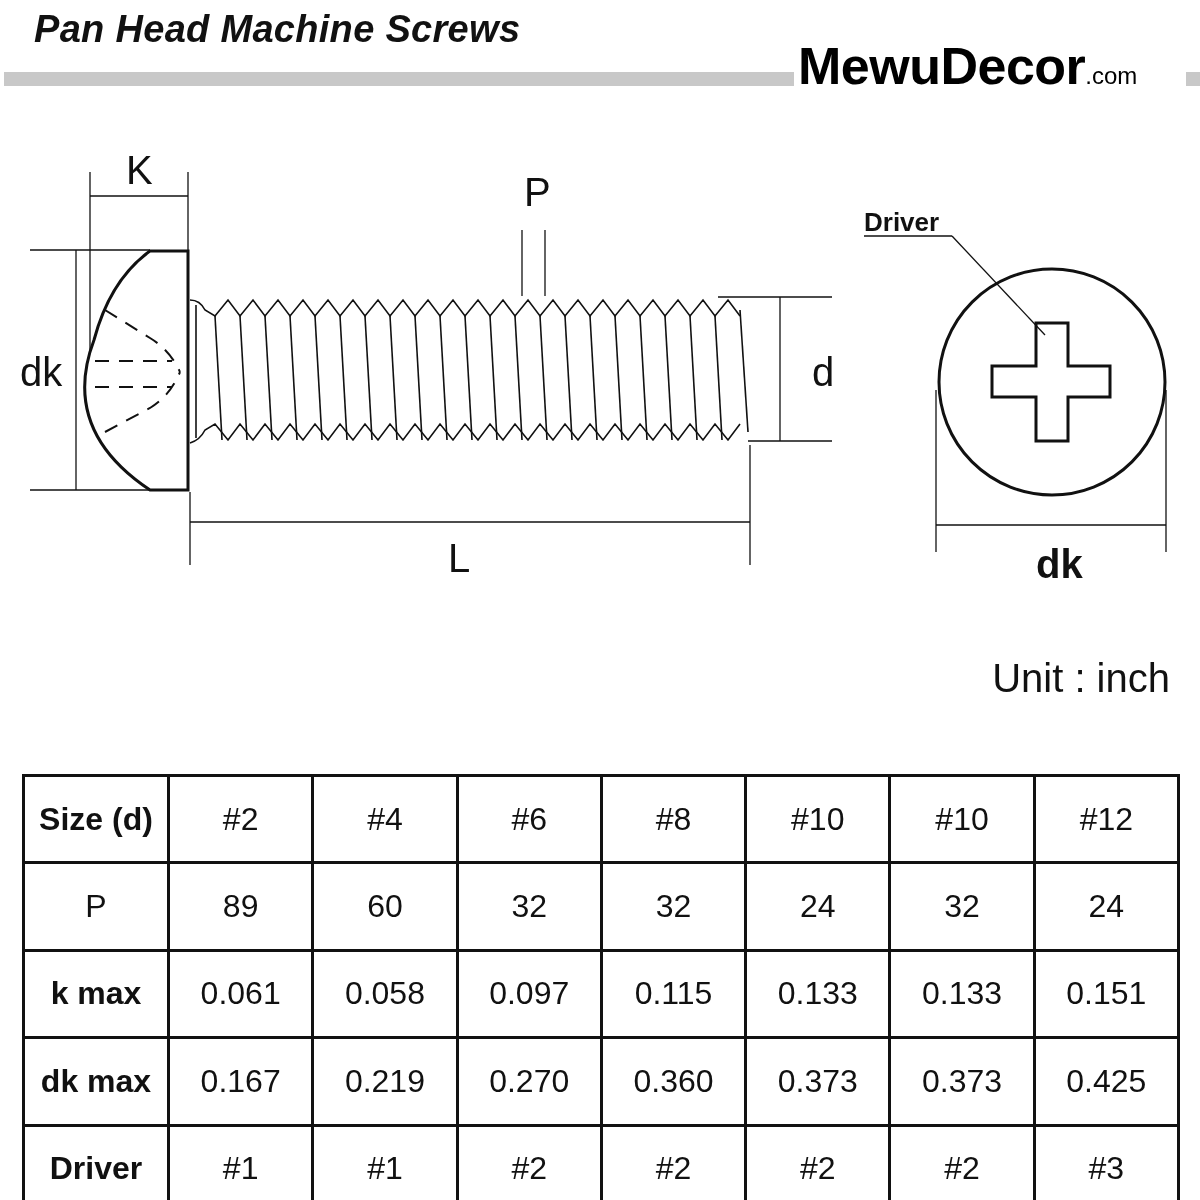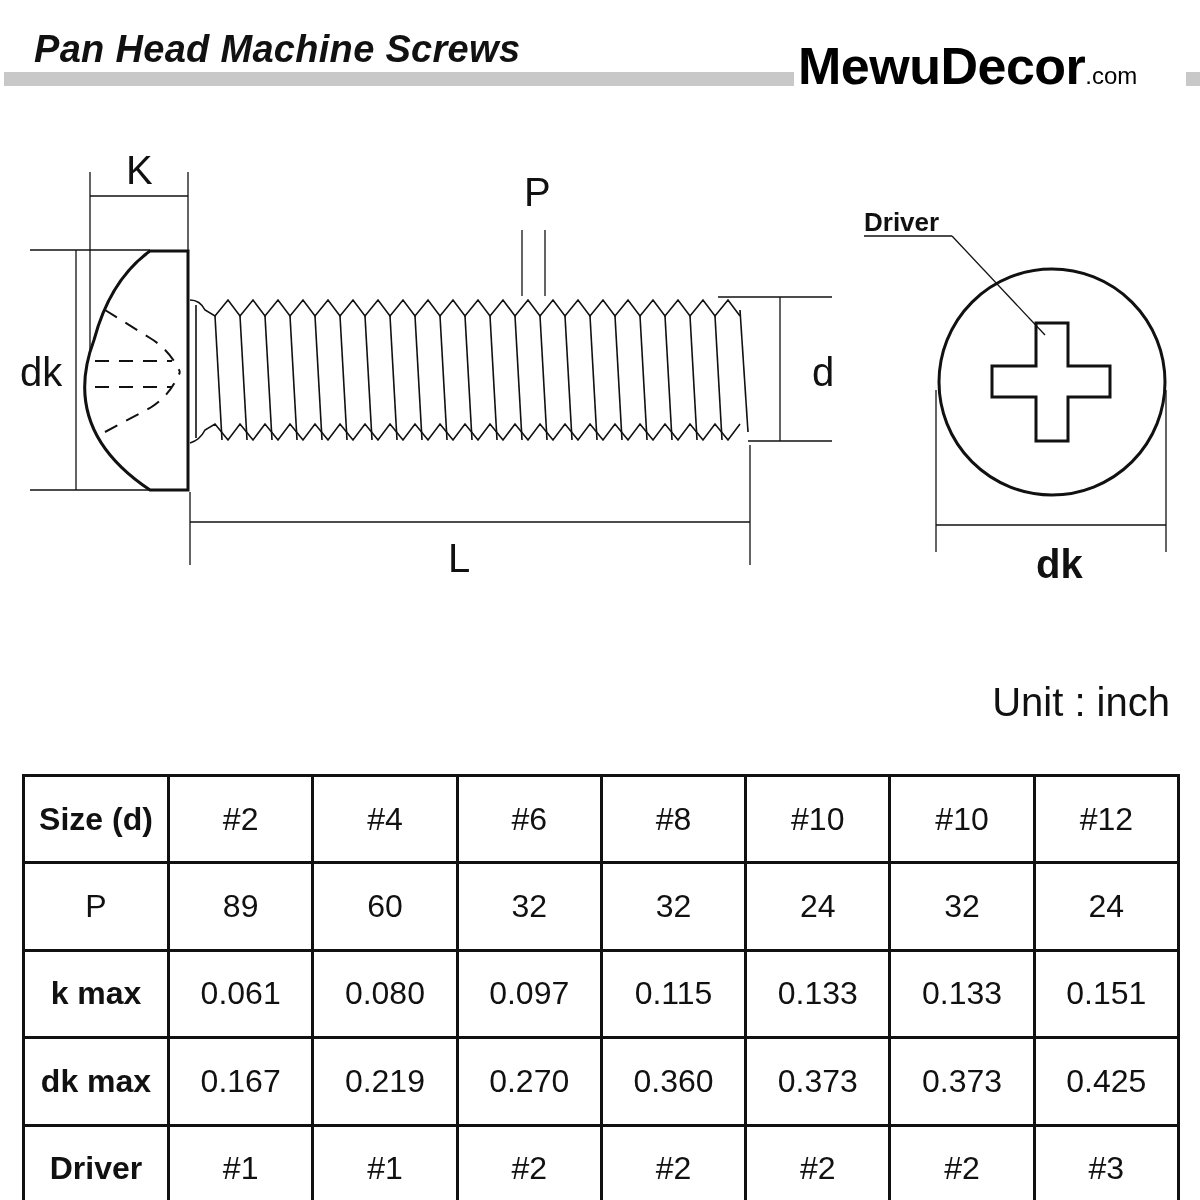--- a/index.html
+++ b/index.html
@@ -1,26 +1,26 @@
 <!DOCTYPE html>
 <html><head>
 <meta charset="utf-8">
 <style>
   html, body { margin:0; padding:0; }
   body { width:1200px; height:1200px; background:#ffffff; position:relative; overflow:hidden;
          font-family:"Liberation Sans", sans-serif; color:#111; }
-  .title { position:absolute; left:34px; top:28px; font-size:38px; font-weight:bold; font-style:italic; letter-spacing:0.3px; }
+  .title { position:absolute; left:34px; top:8px; font-size:38px; font-weight:bold; font-style:italic; letter-spacing:0.3px; }
   .bar-left { position:absolute; left:4px; top:72px; width:790px; height:14px; background:#c8c8c8; }
   .bar-right { position:absolute; left:1186px; top:72px; width:14px; height:14px; background:#c8c8c8; }
   .brand { position:absolute; left:798px; top:36px; font-size:52px; font-weight:bold; letter-spacing:-0.5px; line-height:60px; color:#000000; }
   .brand .dotcom { font-size:24px; font-weight:normal; letter-spacing:0; }
   svg.diagram { position:absolute; left:0; top:0; }
   .lbl { position:absolute; font-size:40px; line-height:40px; }
   .lbl-bold { position:absolute; font-size:26px; font-weight:bold; line-height:26px; }
-  .unit { position:absolute; right:30px; top:656px; font-size:40px; line-height:44px;margin-top:24px; }
+  .unit { position:absolute; right:30px; top:656px; font-size:40px; line-height:44px; }
   table.spec { position:absolute; left:22px; top:728px; width:1158px; height:440px; border-collapse:collapse; border:3px solid #111;margin-top:46px; }
   table.spec td { border:3px solid #111; text-align:center; font-size:32px; padding:0; }
   table.spec td.head { font-weight:bold; width:142px; }
   table.spec tr { height:87px; }
 </style>
 </head>
 <body>
 
 <div class="title">Pan Head Machine Screws</div>
 <div class="bar-left"></div>
@@ -127,21 +127,21 @@
     <td>60</td>
     <td>32</td>
     <td>32</td>
     <td>24</td>
     <td>32</td>
     <td>24</td>
   </tr>
   <tr>
     <td class="head">k max</td>
     <td>0.061</td>
-    <td>0.080</td>
+    <td>0.058</td>
     <td>0.097</td>
     <td>0.115</td>
     <td>0.133</td>
     <td>0.133</td>
     <td>0.151</td>
   </tr>
   <tr>
     <td class="head">dk max</td>
     <td>0.167</td>
     <td>0.219</td>

